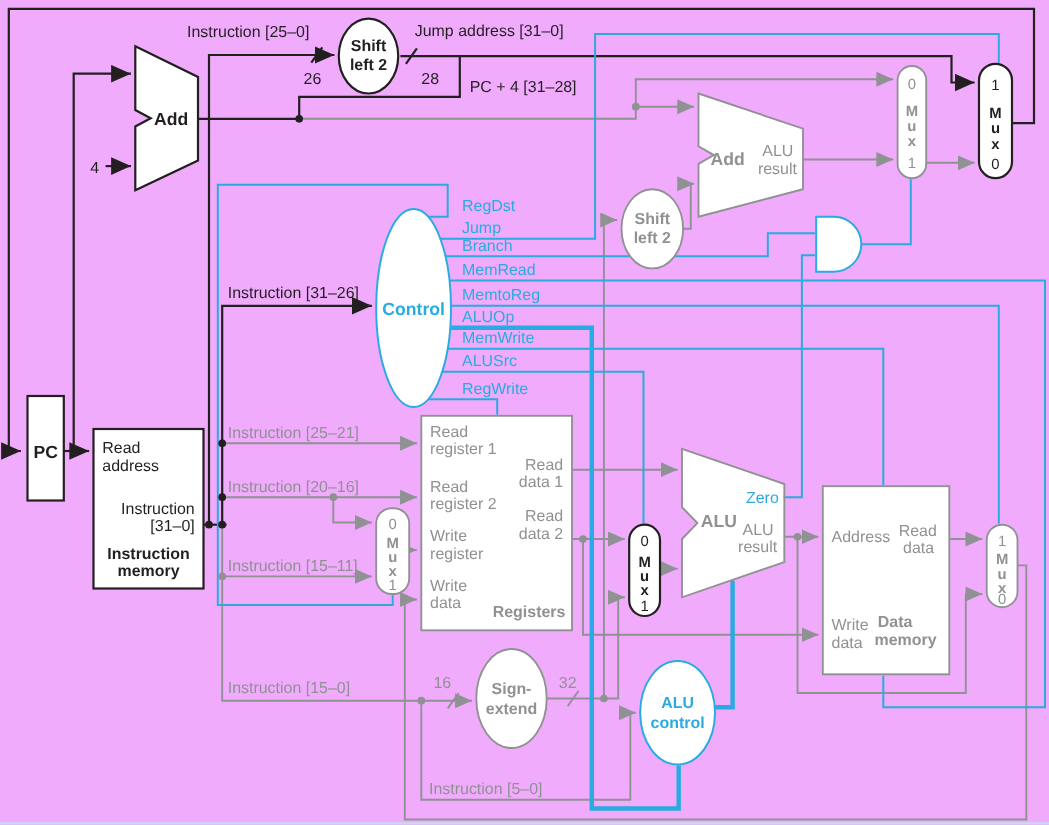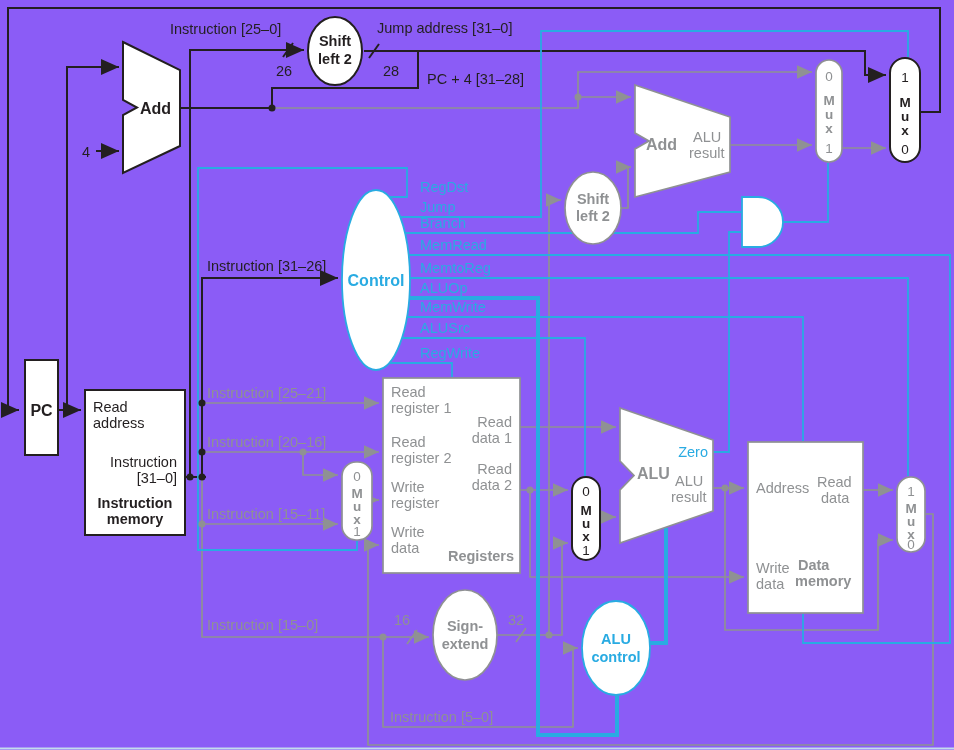--- a/index.html
+++ b/index.html
@@ -1,16 +1,16 @@
 <!DOCTYPE html>
 <html><head>
 <meta charset="utf-8">
 <style>
   html,body{margin:0;padding:0;background:#fff;}
-  #stage{position:relative;width:954px;height:750px;background:#8b5cf6;overflow:hidden;}
+  #stage{position:relative;width:954px;height:750px;background:#f0abfc;overflow:hidden;}
   svg{display:block;}
   text{font-family:"Liberation Sans","DejaVu Sans",sans-serif;font-size:14.5px;}
   .tb{fill:#231f20}.tg{fill:#8f9193}.ta{fill:#29abe2}
   .bold{font-weight:bold}
   .f16{font-size:16px}.f13{font-size:13.5px}
   .mid{text-anchor:middle}.end{text-anchor:end}
   .wb{stroke:#231f20;stroke-width:2;fill:none}
   .wg{stroke:#8f9193;stroke-width:1.7;fill:none}
   .wa{stroke:#29abe2;stroke-width:1.8;fill:none}
   .wat{stroke:#29abe2;stroke-width:4;fill:none}

